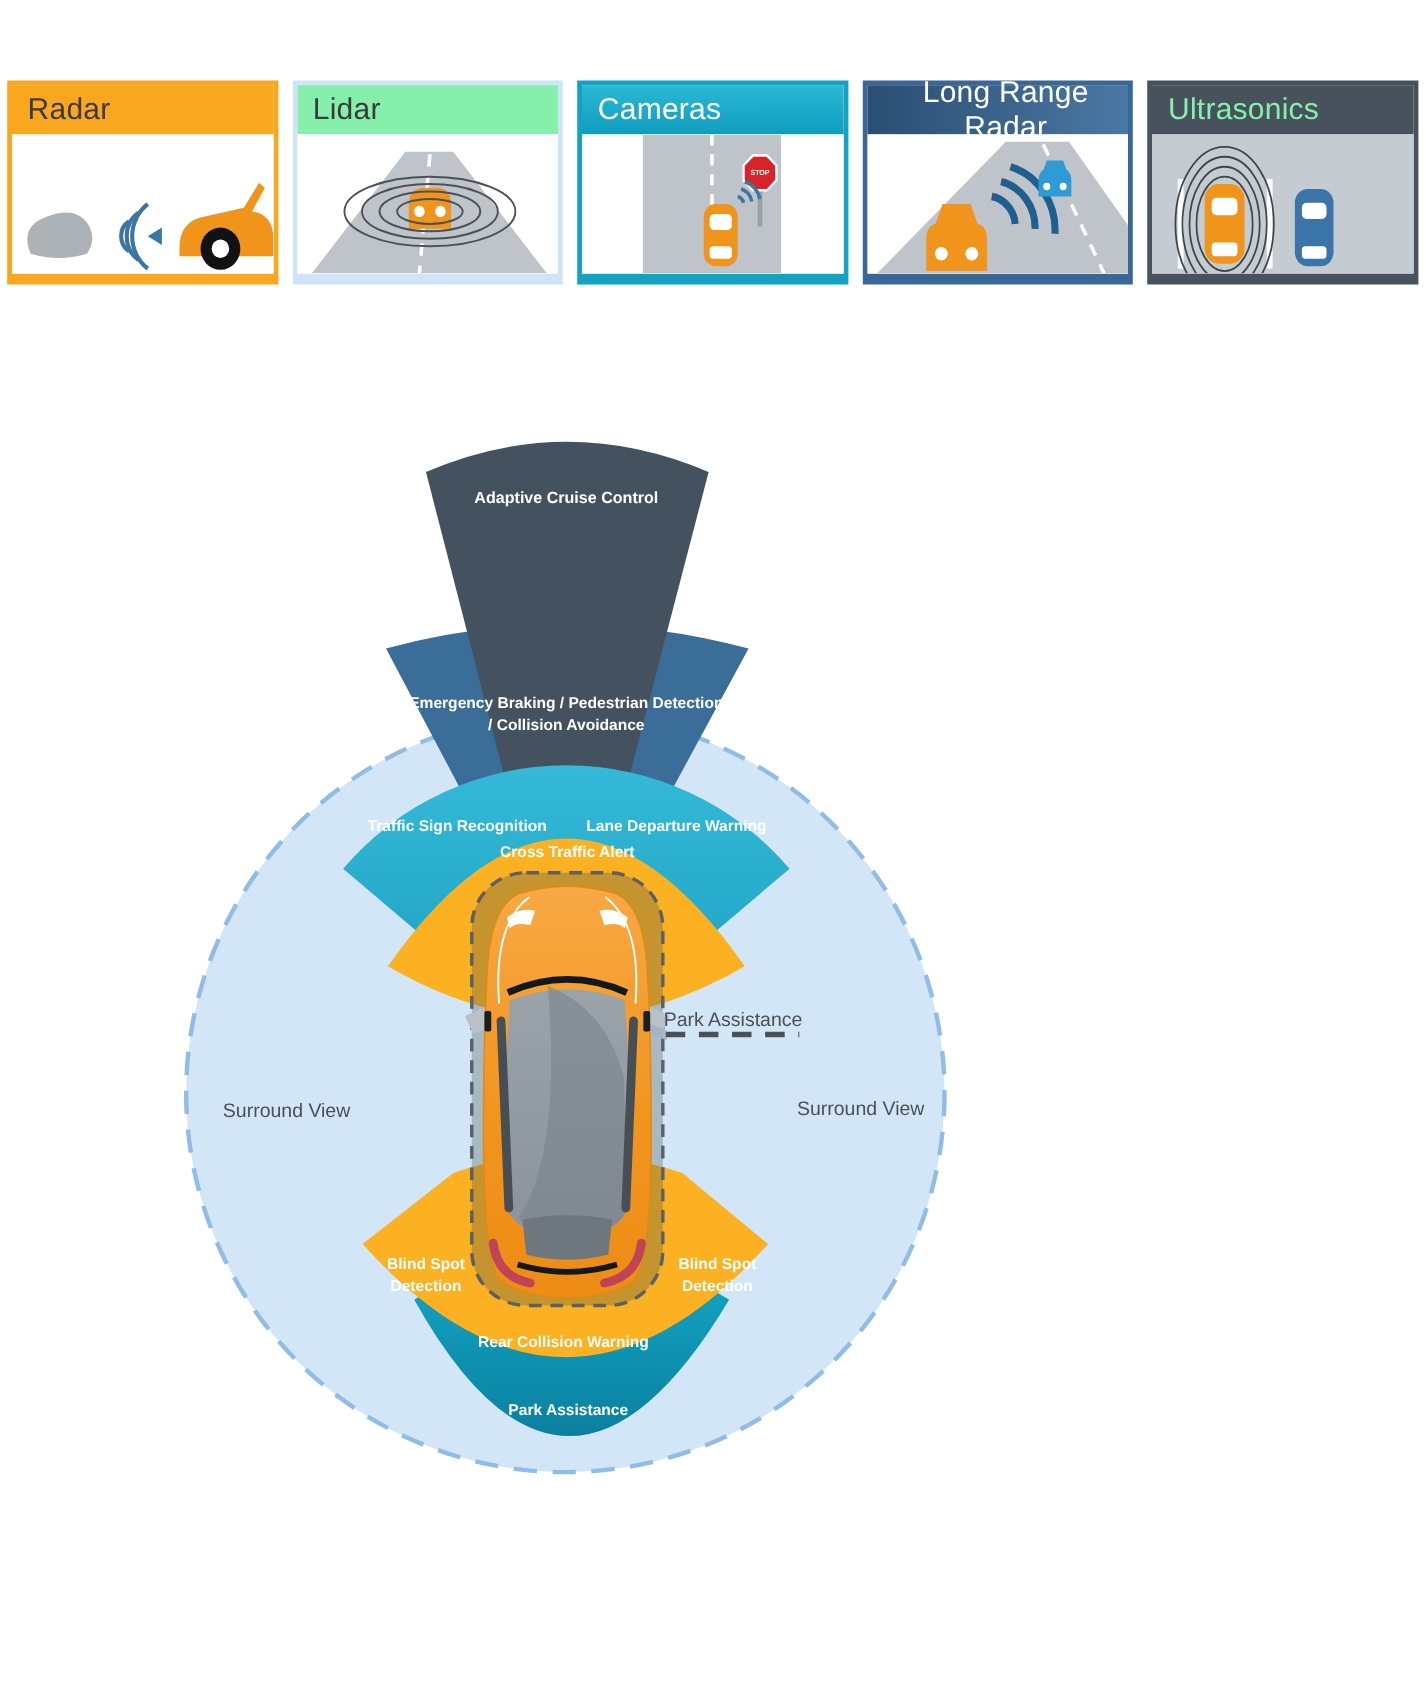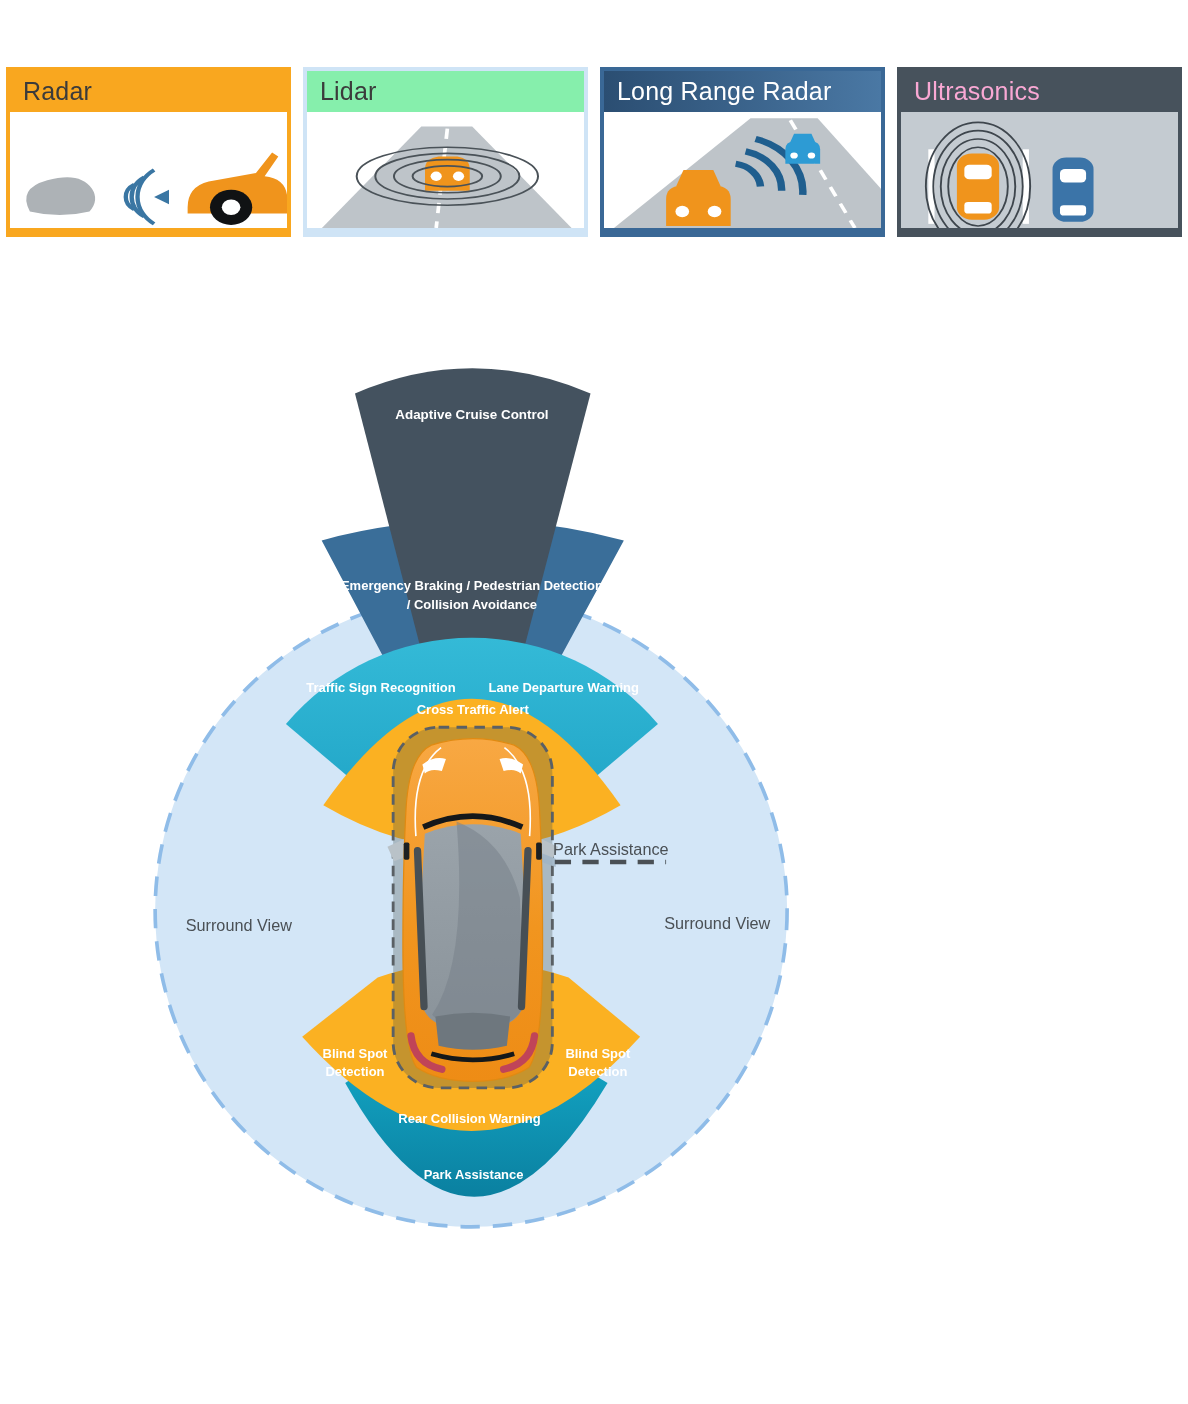--- a/index.html
+++ b/index.html
@@ -19,21 +19,21 @@
 
   .p-radar{border-color:#F9A71F;}
   .p-radar .panel-header{background:#F9A71F;color:#3B3B3B;}
   .p-lidar{border-color:#CFE4F6;}
   .p-lidar .panel-header{background:#86efac;color:#3B3B3B;}
   .p-cameras{border-color:#14A2C2;}
   .p-cameras .panel-header{background:linear-gradient(180deg,#2CB8D6,#0E9DBF);color:#ffffff;}
   .p-lrr{border-color:#3A6896;text-align:center;}
   .p-lrr .panel-header{background:linear-gradient(90deg,#2B4E72,#4A78A4);color:#ffffff;}
   .p-ultra{border-color:#47525C;}
-  .p-ultra .panel-header{background:#47525C;color:#f9a8d4;}
+  .p-ultra .panel-header{background:#47525C;color:#86efac;}
   .p-ultra .panel-body{background:#C4CBD1;}
 
   
   .diagram{position:absolute;top:231px;left:0;width:965px;height:1159px;}
   .diagram svg{display:block;width:100%;height:100%;}
 
   .zone-label{fill:#ffffff;font-size:16.5px;font-weight:bold;text-anchor:middle;}
   .zone-label-sm{fill:#ffffff;font-size:16px;font-weight:bold;text-anchor:middle;}
   .dark-label{fill:#4A5055;font-size:20px;text-anchor:middle;}
 </style>
@@ -76,20 +76,44 @@
         <g stroke="#4A5258" stroke-width="1.6" fill="none">
           <ellipse cx="113" cy="62" rx="28" ry="10"></ellipse>
           <ellipse cx="113" cy="62" rx="43" ry="16"></ellipse>
           <ellipse cx="113" cy="62" rx="58" ry="22"></ellipse>
           <ellipse cx="113" cy="62" rx="73" ry="28"></ellipse>
         </g>
       </svg>
     </div>
   </div>
 
+  <div class="panel p-cameras">
+    <div class="panel-header">Cameras</div>
+    <div class="panel-body">
+      <svg viewBox="0 0 223 112" preserveAspectRatio="none">
+        <rect x="52" y="0" width="118" height="112" fill="#BEC4C9"></rect>
+        <line x1="111" y1="0" x2="111" y2="112" stroke="#ffffff" stroke-width="3" stroke-dasharray="9 7"></line>
+        <rect x="150" y="38" width="4" height="36" fill="#9AA1A6"></rect>
+        <g>
+          <polygon points="146,17 158,17 166,25 166,37 158,45 146,45 138,37 138,25" fill="#D8232A" stroke="#ffffff" stroke-width="2"></polygon>
+          <text x="152" y="33" font-size="6" fill="#ffffff" text-anchor="middle" font-weight="bold">STOP</text>
+        </g>
+        <g stroke="#3A76A3" stroke-width="3" fill="none">
+          <path d="M 133 50 A 7 7 0 0 1 138 55"></path>
+          <path d="M 136 44 A 13 13 0 0 1 145 54"></path>
+          <path d="M 139 38 A 19 19 0 0 1 152 52"></path>
+        </g>
+        <g>
+          <rect x="104" y="56" width="29" height="50" rx="10" fill="#F0941C"></rect>
+          <rect x="109" y="64" width="19" height="13" rx="4" fill="#ffffff"></rect>
+          <rect x="109" y="90" width="19" height="10" rx="3" fill="#ffffff"></rect>
+        </g>
+      </svg>
+    </div>
+  </div>
 
   <div class="panel p-lrr">
     <div class="panel-header">Long Range Radar</div>
     <div class="panel-body">
       <svg viewBox="0 0 223 112" preserveAspectRatio="none">
         <polygon points="8,112 118,6 172,6 223,74 223,112" fill="#BEC4C9"></polygon>
         <line x1="150" y1="8" x2="202" y2="112" stroke="#ffffff" stroke-width="3" stroke-dasharray="10 8"></line>
         <g stroke="#1F5E8E" stroke-width="6" fill="none">
           <path d="M 106 50 A 24 24 0 0 1 126 72"></path>
           <path d="M 114 38 A 38 38 0 0 1 143 76"></path>

